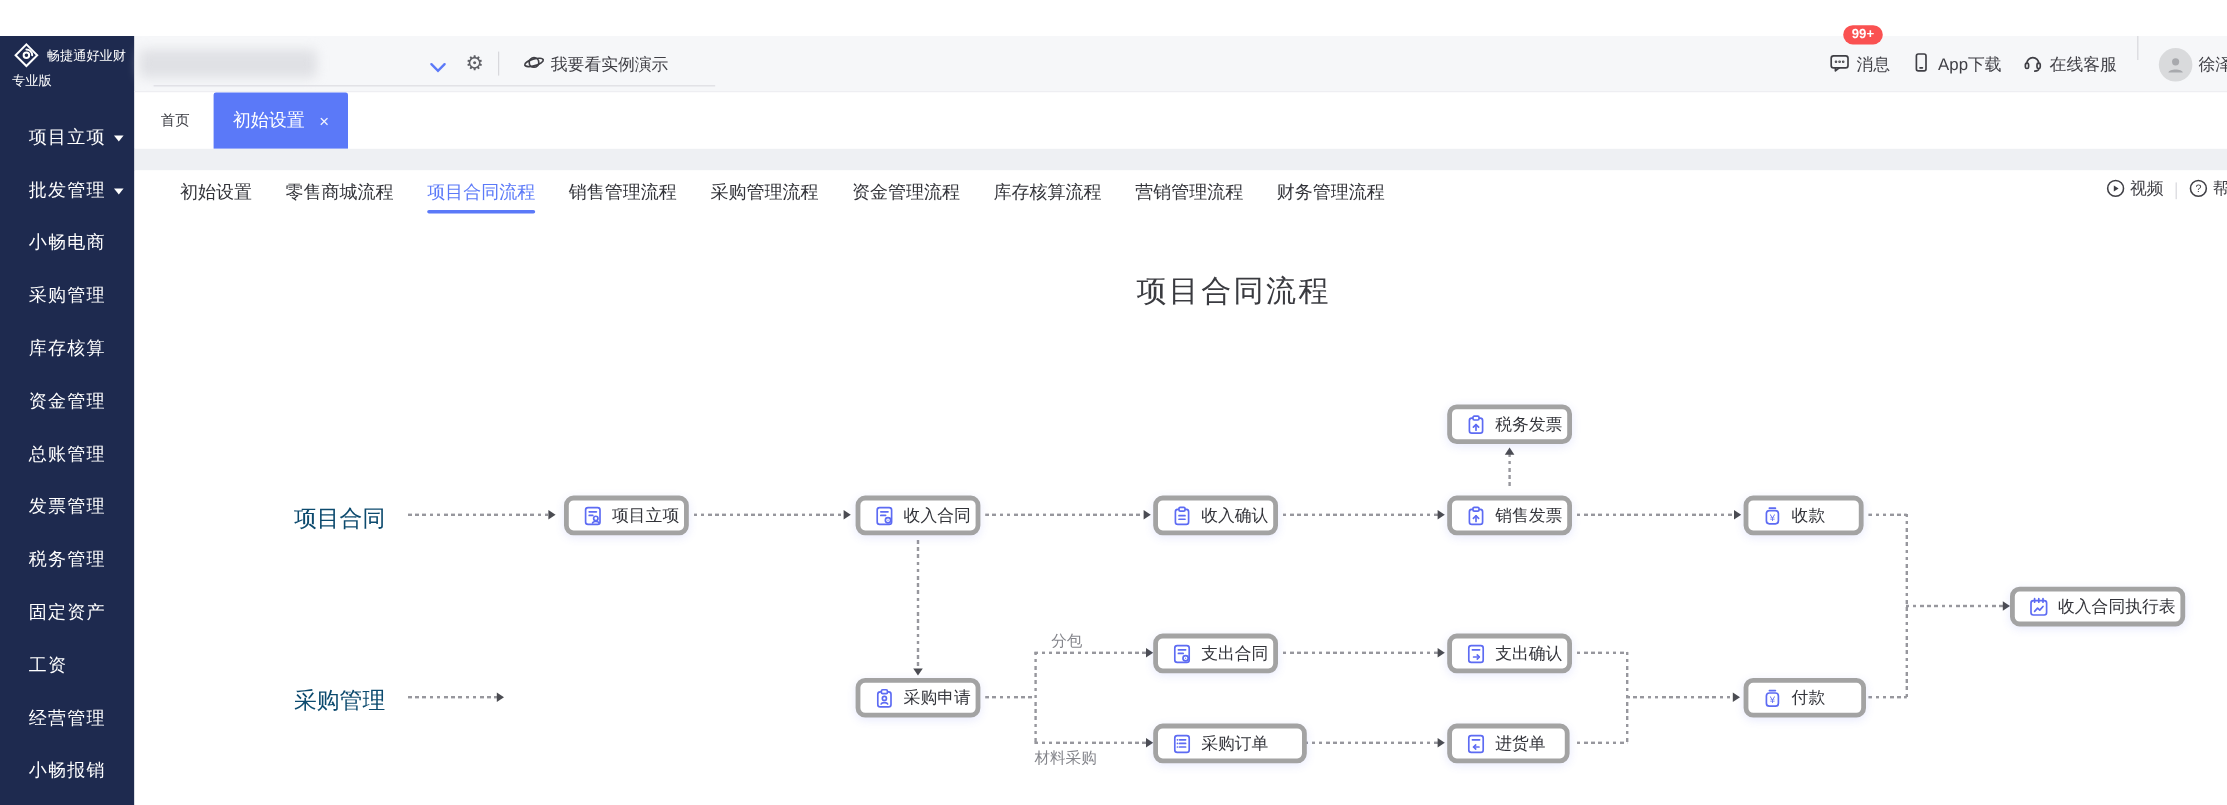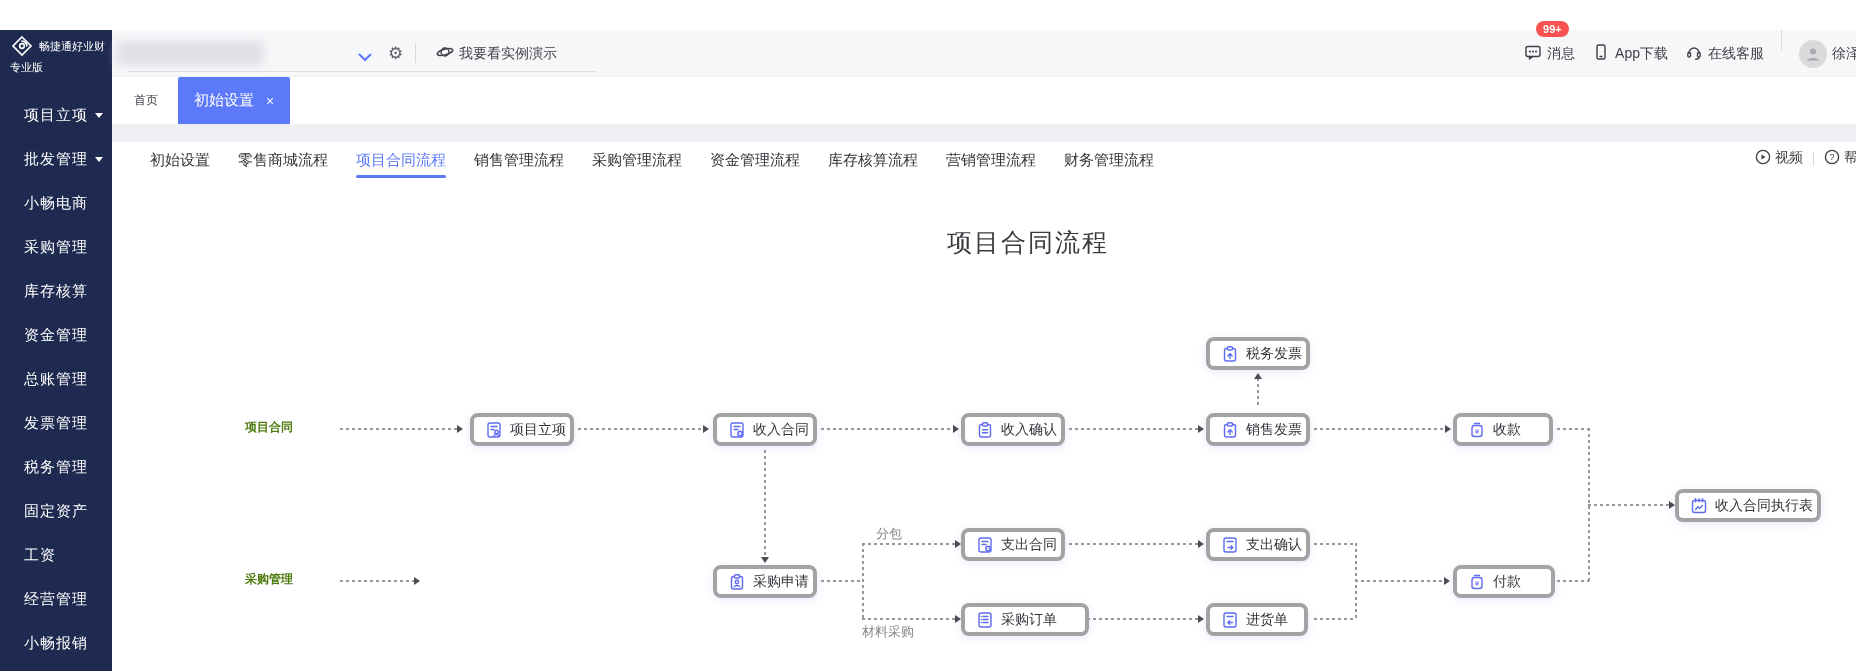--- a/index.html
+++ b/index.html
@@ -43,21 +43,21 @@
   .subtab.active{color:#5B79F8;position:relative}
   .subtab.active::after{content:"";position:absolute;left:0;right:0;bottom:-8px;height:3px;background:#5B79F8;border-radius:2px}
   .aids{position:absolute;top:7px;right:-16px;display:flex;align-items:center;gap:10px;font-size:14px;color:#3f3f45}
   .aid{display:flex;align-items:flex-start;gap:4px;cursor:pointer;white-space:nowrap}
   .flow-title{position:absolute;left:835px;top:84px;font-size:25px;color:#3a3b40;letter-spacing:2px;font-weight:500;white-space:nowrap}
   
   .node{position:absolute;height:33px;box-sizing:border-box;background:#fff;border:4px solid #a3a3a3;border-radius:8px;
         box-shadow:0 2px 8px rgba(93,107,243,.14);display:flex;align-items:center;gap:7px;padding:0 11px;
         font-size:14px;color:#33343a;cursor:pointer;white-space:nowrap}
   .nic{flex:0 0 auto;display:block}
-  .rowlabel{position:absolute;font-size:12px;font-weight:700;color:#4d7c0f;white-space:nowrap}
+  .rowlabel{position:absolute;font-size:19px;font-weight:400;color:#0c4a6e;white-space:nowrap}
   .branchlabel{position:absolute;font-size:13px;color:#85868c;white-space:nowrap}
   
   .hl{position:absolute;height:2px;background-image:repeating-linear-gradient(90deg,#97979d 0 3px,transparent 3px 6px)}
   .vl{position:absolute;width:2px;background-image:repeating-linear-gradient(180deg,#97979d 0 3px,transparent 3px 6px)}
   .hl.ar::after{content:"";position:absolute;right:-5px;top:-3px;width:0;height:0;
                 border-top:4px solid transparent;border-bottom:4px solid transparent;border-left:6px solid #4b4c52}
   .vl.au::before{content:"";position:absolute;top:-5px;left:-3px;width:0;height:0;
                  border-left:4px solid transparent;border-right:4px solid transparent;border-bottom:6px solid #4b4c52}
   .vl.ad::after{content:"";position:absolute;bottom:-5px;left:-3px;width:0;height:0;
                 border-left:4px solid transparent;border-right:4px solid transparent;border-top:6px solid #4b4c52}

